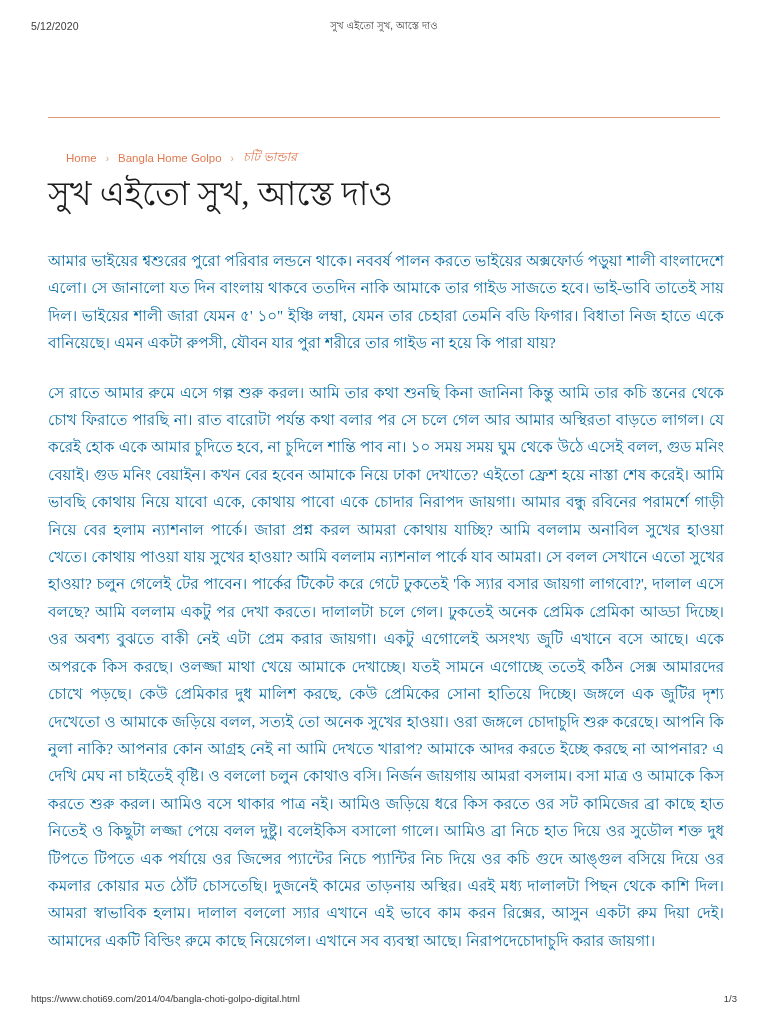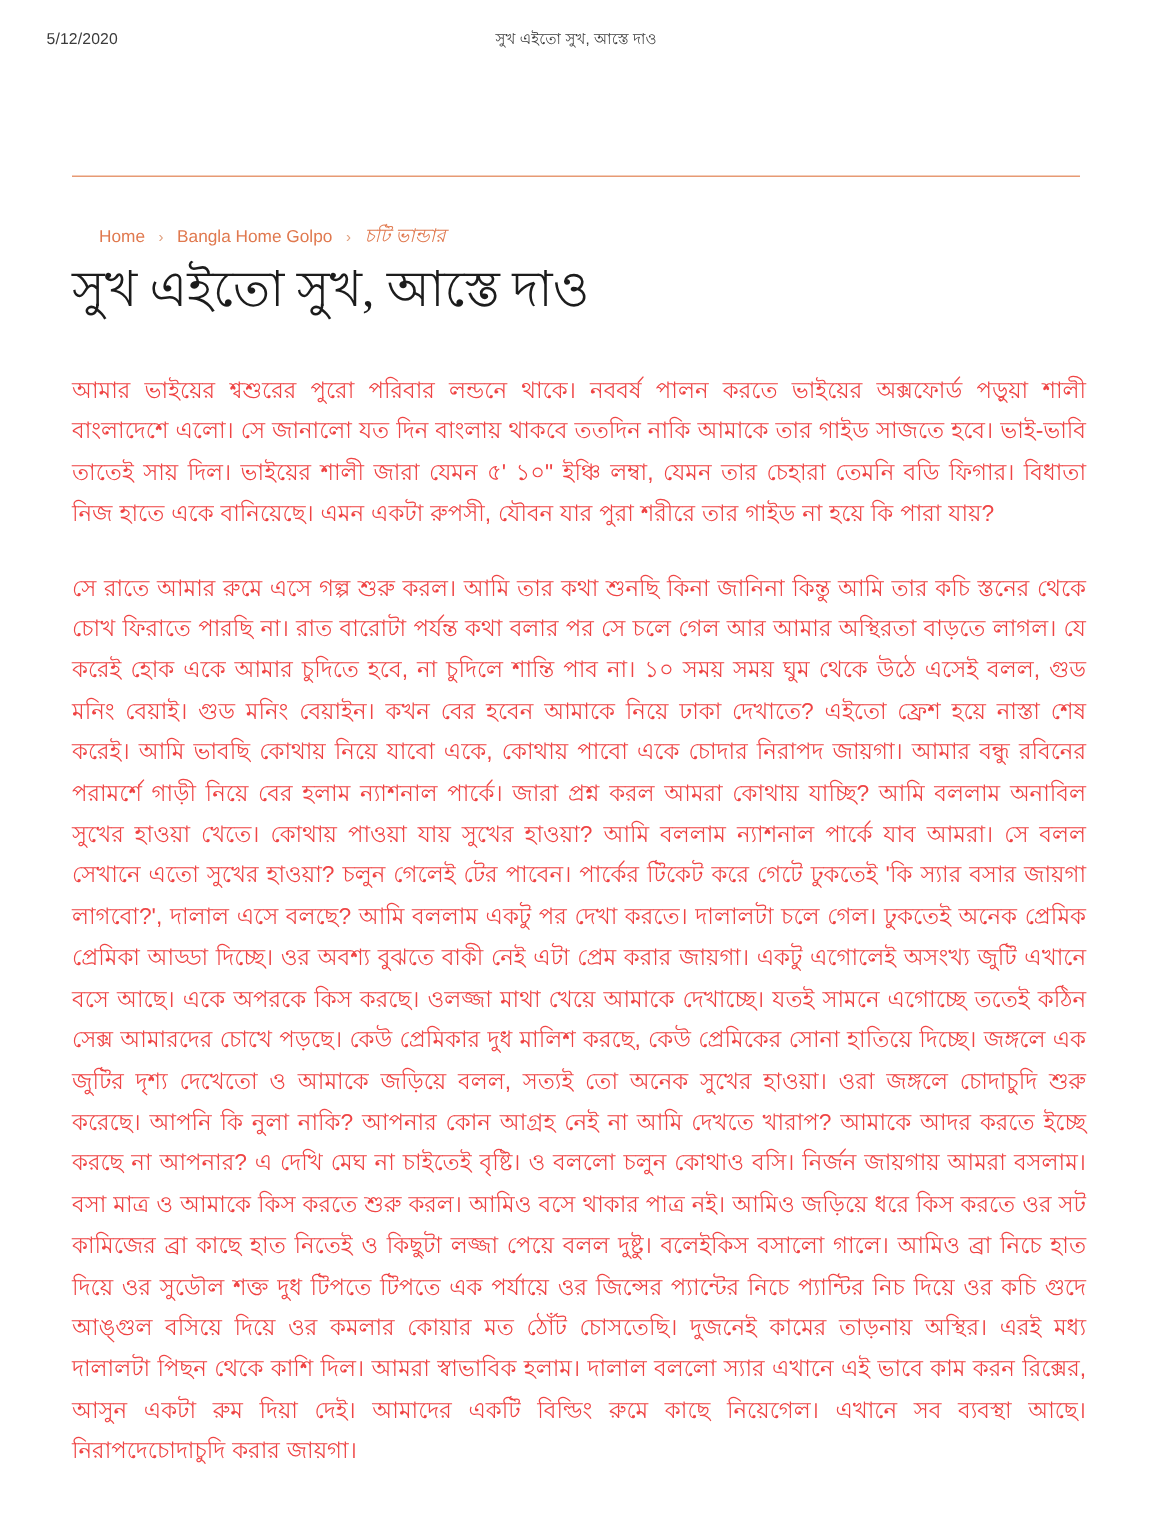--- a/index.html
+++ b/index.html
@@ -115,24 +115,24 @@
 
   
   .article-body {
     position: absolute;
     top: 247px;
     left: 48px;
     width: 676px;
   }
   .article-body p {
     margin: 0 0 22px 0;
-    font-family: Liberation Sans, sans-serif;
+    font-family: Liberation Serif, serif;
     font-size: 15.2px;
     line-height: 27.4px;
-    color: #ef4444;
+    color: #0369a1;
     text-align: justify;
     text-justify: inter-word;
     word-spacing: 0.4px;
   }
   .article-body p:last-child {
     margin-bottom: 16px;
   }
 
   
   .print-footer {
@@ -175,14 +175,18 @@
     <a class="crumb bn" href="#">চটি ভান্ডার</a>
   </nav>
 
   <h1 class="article-title">সুখ এইতো সুখ, আস্তে দাও</h1>
 
   <div class="article-body">
     <p>আমার ভাইয়ের শ্বশুরের পুরো পরিবার লন্ডনে থাকে। নববর্ষ পালন করতে ভাইয়ের অক্সফোর্ড পড়ুয়া শালী বাংলাদেশে এলো। সে জানালো যত দিন বাংলায় থাকবে ততদিন নাকি আমাকে তার গাইড সাজতে হবে। ভাই-ভাবি তাতেই সায় দিল। ভাইয়ের শালী জারা যেমন ৫' ১০" ইঞ্চি লম্বা, যেমন তার চেহারা তেমনি বডি ফিগার। বিধাতা নিজ হাতে একে বানিয়েছে। এমন একটা রুপসী, যৌবন যার পুরা শরীরে তার গাইড না হয়ে কি পারা যায়?</p>
     <p>সে রাতে আমার রুমে এসে গল্প শুরু করল। আমি তার কথা শুনছি কিনা জানিনা কিন্তু আমি তার কচি স্তনের থেকে চোখ ফিরাতে পারছি না। রাত বারোটা পর্যন্ত কথা বলার পর সে চলে গেল আর আমার অস্থিরতা বাড়তে লাগল। যে করেই হোক একে আমার চুদিতে হবে, না চুদিলে শান্তি পাব না। ১০ সময় সময় ঘুম থেকে উঠে এসেই বলল, গুড মনিং বেয়াই। গুড মনিং বেয়াইন। কখন বের হবেন আমাকে নিয়ে ঢাকা দেখাতে? এইতো ফ্রেশ হয়ে নাস্তা শেষ করেই। আমি ভাবছি কোথায় নিয়ে যাবো একে, কোথায় পাবো একে চোদার নিরাপদ জায়গা। আমার বন্ধু রবিনের পরামর্শে গাড়ী নিয়ে বের হলাম ন্যাশনাল পার্কে। জারা প্রশ্ন করল আমরা কোথায় যাচ্ছি? আমি বললাম অনাবিল সুখের হাওয়া খেতে। কোথায় পাওয়া যায় সুখের হাওয়া? আমি বললাম ন্যাশনাল পার্কে যাব আমরা। সে বলল সেখানে এতো সুখের হাওয়া? চলুন গেলেই টের পাবেন। পার্কের টিকেট করে গেটে ঢুকতেই 'কি স্যার বসার জায়গা লাগবো?', দালাল এসে বলছে? আমি বললাম একটু পর দেখা করতে। দালালটা চলে গেল। ঢুকতেই অনেক প্রেমিক প্রেমিকা আড্ডা দিচ্ছে। ওর অবশ্য বুঝতে বাকী নেই এটা প্রেম করার জায়গা। একটু এগোলেই অসংখ্য জুটি এখানে বসে আছে। একে অপরকে কিস করছে। ওলজ্জা মাথা খেয়ে আমাকে দেখাচ্ছে। যতই সামনে এগোচ্ছে ততেই কঠিন সেক্স আমারদের চোখে পড়ছে। কেউ প্রেমিকার দুধ মালিশ করছে, কেউ প্রেমিকের সোনা হাতিয়ে দিচ্ছে। জঙ্গলে এক জুটির দৃশ্য দেখেতো ও আমাকে জড়িয়ে বলল, সত্যই তো অনেক সুখের হাওয়া। ওরা জঙ্গলে চোদাচুদি শুরু করেছে। আপনি কি নুলা নাকি? আপনার কোন আগ্রহ নেই না আমি দেখতে খারাপ? আমাকে আদর করতে ইচ্ছে করছে না আপনার? এ দেখি মেঘ না চাইতেই বৃষ্টি। ও বললো চলুন কোথাও বসি। নির্জন জায়গায় আমরা বসলাম। বসা মাত্র ও আমাকে কিস করতে শুরু করল। আমিও বসে থাকার পাত্র নই। আমিও জড়িয়ে ধরে কিস করতে ওর সট কামিজের ব্রা কাছে হাত নিতেই ও কিছুটা লজ্জা পেয়ে বলল দুষ্টু। বলেইকিস বসালো গালে। আমিও ব্রা নিচে হাত দিয়ে ওর সুডৌল শক্ত দুধ টিপতে টিপতে এক পর্যায়ে ওর জিন্সের প্যান্টের নিচে প্যান্টির নিচ দিয়ে ওর কচি গুদে আঙ্গুল বসিয়ে দিয়ে ওর কমলার কোয়ার মত ঠোঁট চোসতেছি। দুজনেই কামের তাড়নায় অস্থির। এরই মধ্য দালালটা পিছন থেকে কাশি দিল। আমরা স্বাভাবিক হলাম। দালাল বললো স্যার এখানে এই ভাবে কাম করন রিক্সের, আসুন একটা রুম দিয়া দেই। আমাদের একটি বিল্ডিং রুমে কাছে নিয়েগেল। এখানে সব ব্যবস্থা আছে। নিরাপদেচোদাচুদি করার জায়গা।</p>
   </div>
 
+  <div class="print-footer">
+    <span class="pf-url">https://www.choti69.com/2014/04/bangla-choti-golpo-digital.html</span>
+    <span class="pf-page">1/3</span>
+  </div>
 
 </div>
 
 </body></html>

